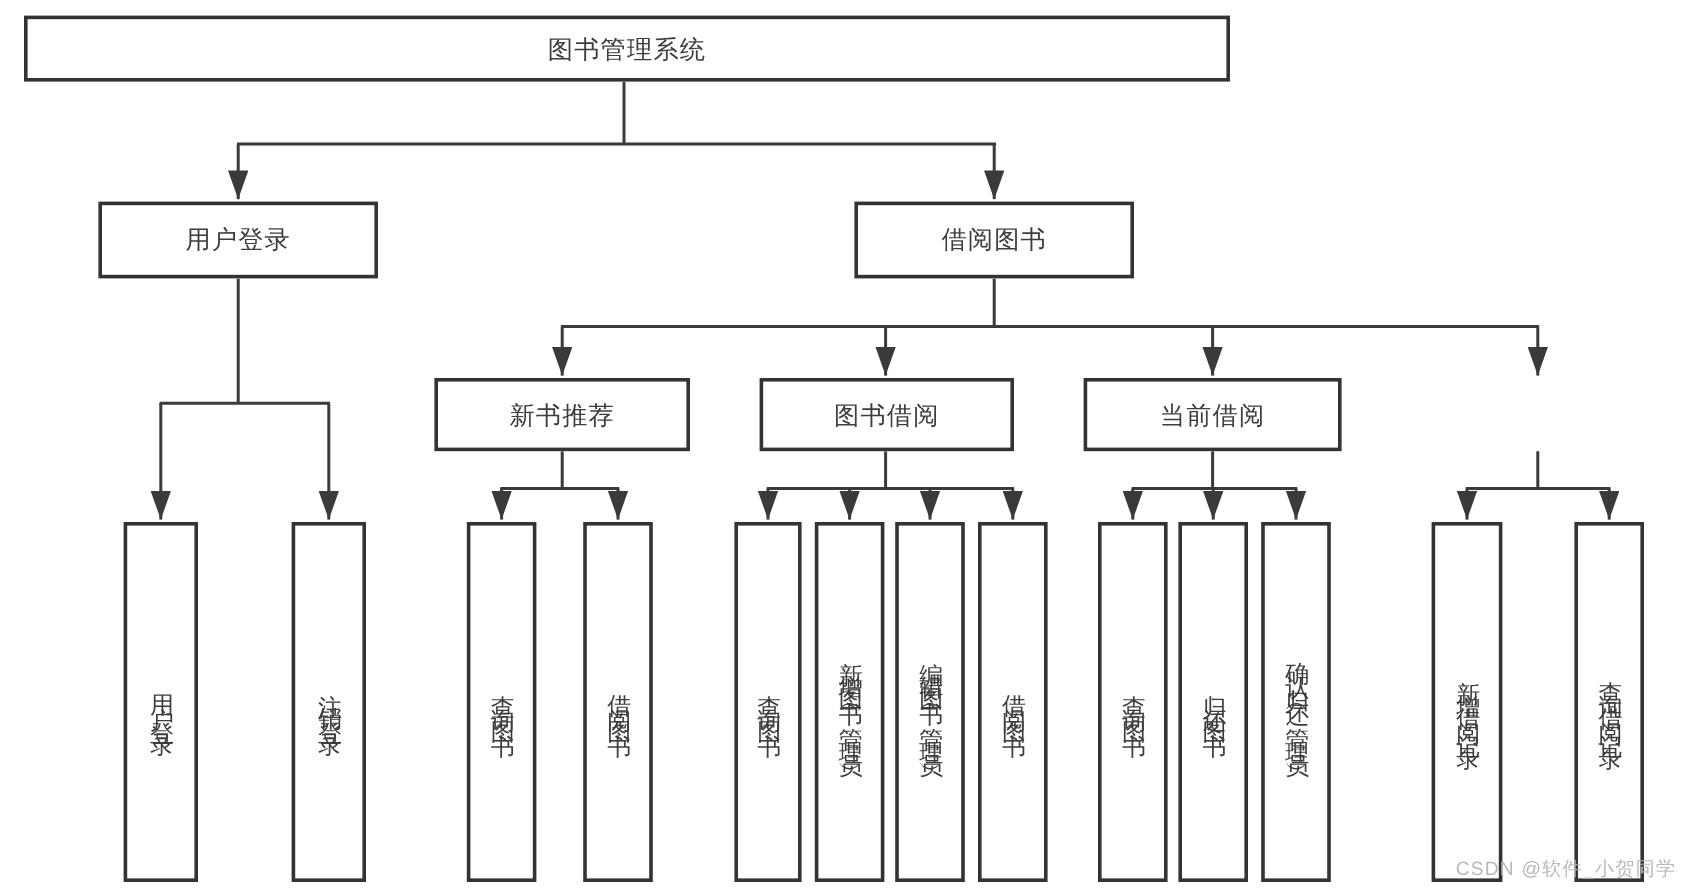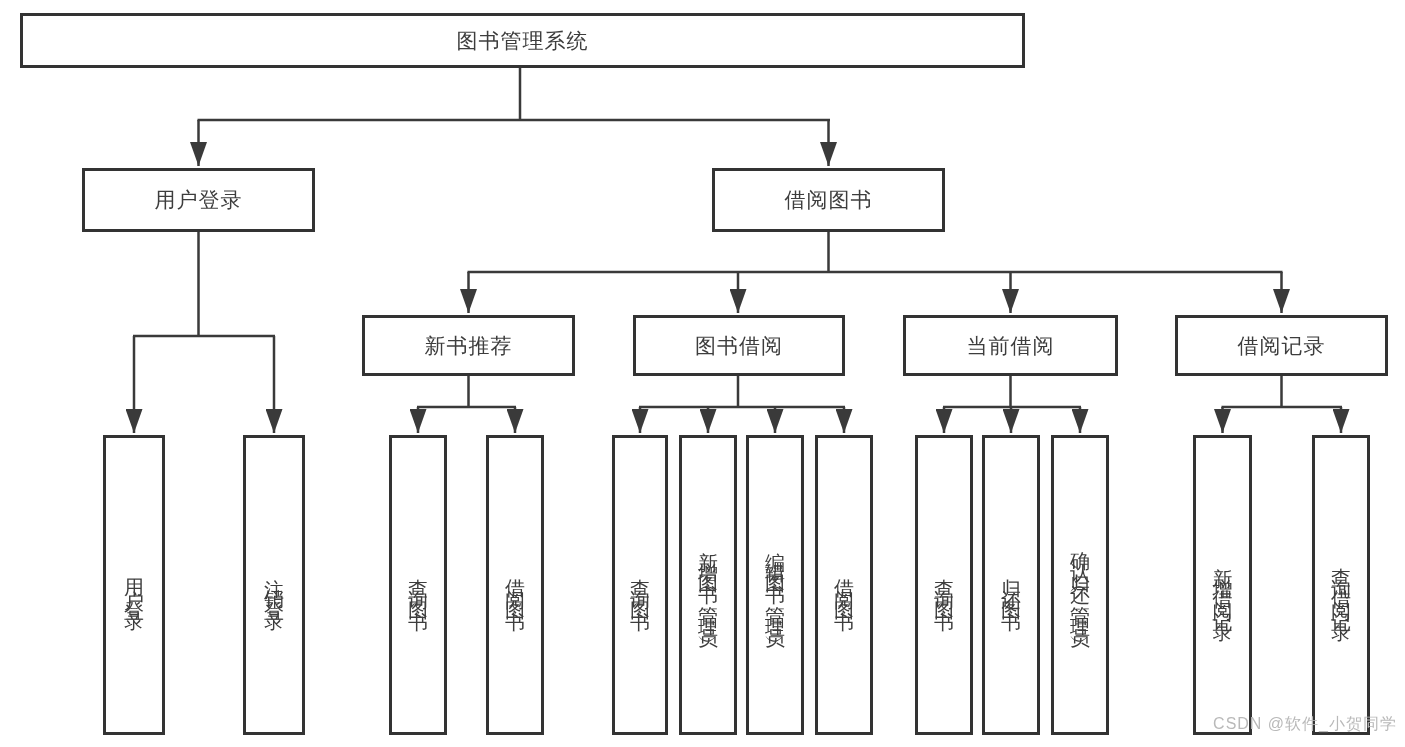--- a/index.html
+++ b/index.html
@@ -106,21 +106,20 @@
   </svg>
 
   <div class="box h" style="left:20px; top:13px; width:1005px; height:55px;">图书管理系统</div>
 
   <div class="box h" style="left:82px; top:168px; width:233px; height:64px;">用户登录</div>
   <div class="box h" style="left:712px; top:168px; width:233px; height:64px;">借阅图书</div>
 
   <div class="box h" style="left:362px; top:315px; width:213px; height:61px;font-family:Liberation Mono, monospace;">新书推荐</div>
   <div class="box h" style="left:633px; top:315px; width:212px; height:61px;">图书借阅</div>
   <div class="box h" style="left:903px; top:315px; width:215px; height:61px;">当前借阅</div>
-  <div class="box h" style="left:1175px; top:315px; width:213px; height:61px;">借阅记录</div>
 
   <div class="box v" style="left:103px; top:435px; width:62px; height:300px;">
     <span class="vtext">用户登录</span>
   </div>
   <div class="box v" style="left:243px; top:435px; width:62px; height:300px;">
     <span class="vtext">注销登录</span>
   </div>
 
   <div class="box v" style="left:389px; top:435px; width:58px; height:300px;">
     <span class="vtext">查询图书</span>

